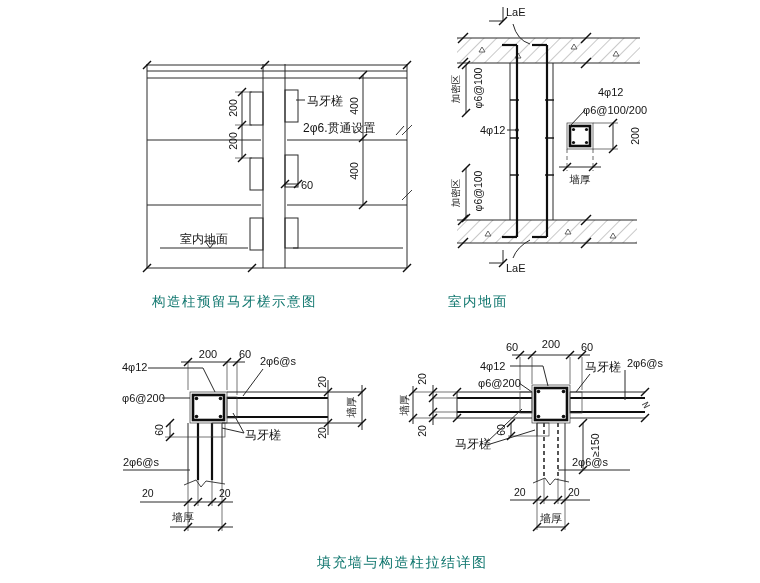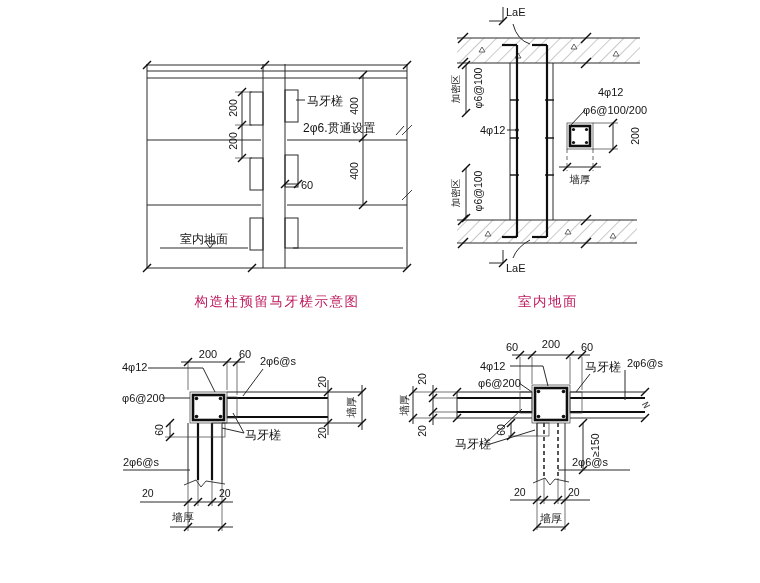--- a/index.html
+++ b/index.html
@@ -1,18 +1,18 @@
 <!DOCTYPE html>
 <html><head>
 <meta charset="utf-8">
 <style>
   html,body{margin:0;padding:0;background:#fff;}
   #stage{position:relative;width:760px;height:583px;background:#ffffff;overflow:hidden;
          font-family:"Liberation Sans","DejaVu Sans",sans-serif;}
-  .cap{position:absolute;text-align:center;color:#be185d;font-size:13.5px;letter-spacing:1.5px;}
+  .cap{position:absolute;color:#0f766e;font-size:13.5px;letter-spacing:1.5px;}
   svg{position:absolute;overflow:visible;}
   .ln{stroke:#2b2b2b;stroke-width:1;fill:none;}
   .lt{stroke:#3a3a3a;stroke-width:.7;fill:none;}
   .bar{stroke:#0e0e0e;stroke-width:2.2;fill:none;}
   .stir{stroke:#0e0e0e;stroke-width:2.6;fill:none;}
   .tick{stroke:#0e0e0e;stroke-width:1.4;}
   .dsh{stroke:#2b2b2b;stroke-width:.7;stroke-dasharray:4 3;fill:none;}
   .brk{stroke:#2b2b2b;stroke-width:.9;fill:none;}
   text{fill:#141414;}
   .t9{font-size:9.5px;} .t10{font-size:10.5px;} .t11{font-size:11px;} .t12{font-size:12px;}
@@ -383,13 +383,14 @@
       <text class="t10" x="170" y="166">20</text>
       <line class="ln" x1="139" y1="197" x2="167" y2="197"></line>
       <line class="tick" x1="135" y1="201" x2="143" y2="193"></line>
       <line class="tick" x1="163" y1="201" x2="171" y2="193"></line>
       <text class="t11 mid" x="153" y="192">墙厚</text>
     </g>
   </svg>
 
   <div class="cap" style="left:152px;top:293px;width:250px;">构造柱预留马牙槎示意图</div>
   <div class="cap" style="left:448px;top:293px;width:200px;">室内地面</div>
+  <div class="cap" style="left:317px;top:554px;width:200px;font-size:14px;">填充墙与构造柱拉结详图</div>
 </div>
 
 </body></html>

